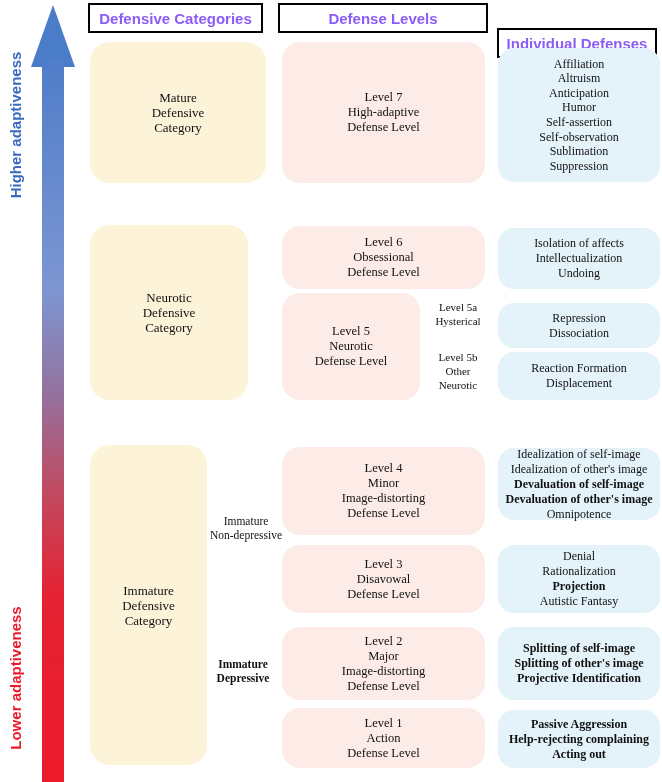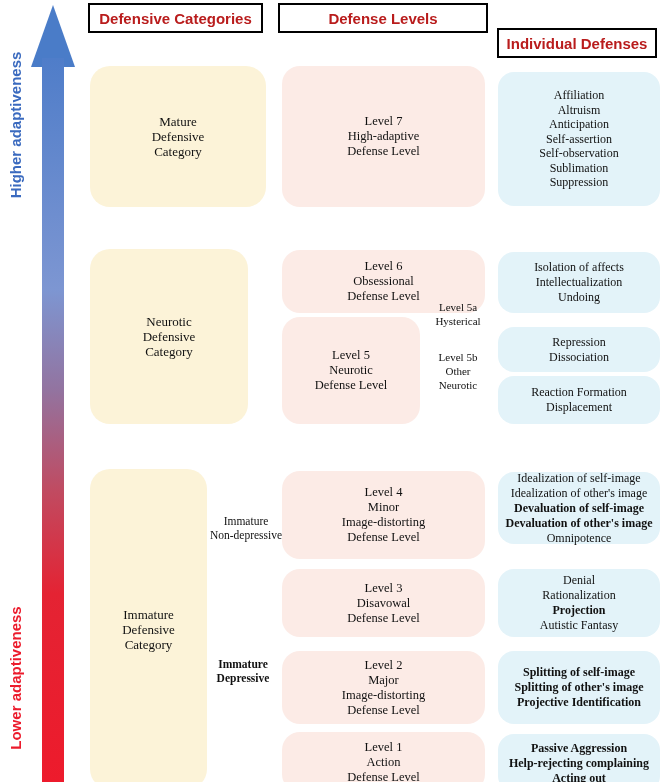--- a/index.html
+++ b/index.html
@@ -4,26 +4,26 @@
 <style>
   html,body{margin:0;padding:0;background:#fff;}
   #canvas{
     position:relative;width:662px;height:782px;background:#fff;overflow:hidden;
     font-family:"Liberation Serif", serif;color:#111;
   }
   
   .hdr{
     position:absolute;top:3px;height:30px;background:#fff;border:2px solid #000;
     display:flex;align-items:center;justify-content:center;box-sizing:border-box;
-    font-family:"Liberation Sans", sans-serif;font-weight:700;font-size:15px;color:#b91c1c;
+    font-family:"Liberation Sans", sans-serif;font-weight:700;font-size:15px;color:#8b5cf6;
   }
   
   .box{
     position:absolute;display:flex;align-items:center;justify-content:center;
-    text-align:center;box-sizing:border-box;margin-top:24px;
+    text-align:center;box-sizing:border-box;
   }
   .cat{background:#fcf3d8;border-radius:20px;font-size:13px;line-height:15px;white-space:pre-line;}
   .lvl{background:#fcebe6;border-radius:18px;font-size:12.5px;line-height:15px;white-space:pre-line;}
   .def{background:#e3f3f9;border-radius:16px;font-size:12px;line-height:15px;}
   .def .list{width:100%;text-align:center;}
   
   .sidelab{
     position:absolute;text-align:center;font-size:11px;line-height:14px;white-space:pre-line;
   }
   .sidelab.bold{font-weight:700;}
@@ -103,20 +103,21 @@
 Hysterical</div>
   <div class="sidelab" style="left:422px;top:350px;width:72px;">Level 5b
 Other
 Neurotic</div>
 
   <div class="box def" style="left:498px;top:48px;width:162px;height:134px;line-height:14.6px;">
     <div class="list">
         <div>Affiliation</div>
         <div>Altruism</div>
         <div>Anticipation</div>
+        <div>Humor</div>
         <div>Self-assertion</div>
         <div>Self-observation</div>
         <div>Sublimation</div>
         <div>Suppression</div>
       </div>
   </div>
   <div class="box def" style="left:498px;top:228px;width:162px;height:61px;">
     <div class="list">
         <div>Isolation of affects</div>
         <div>Intellectualization</div>

